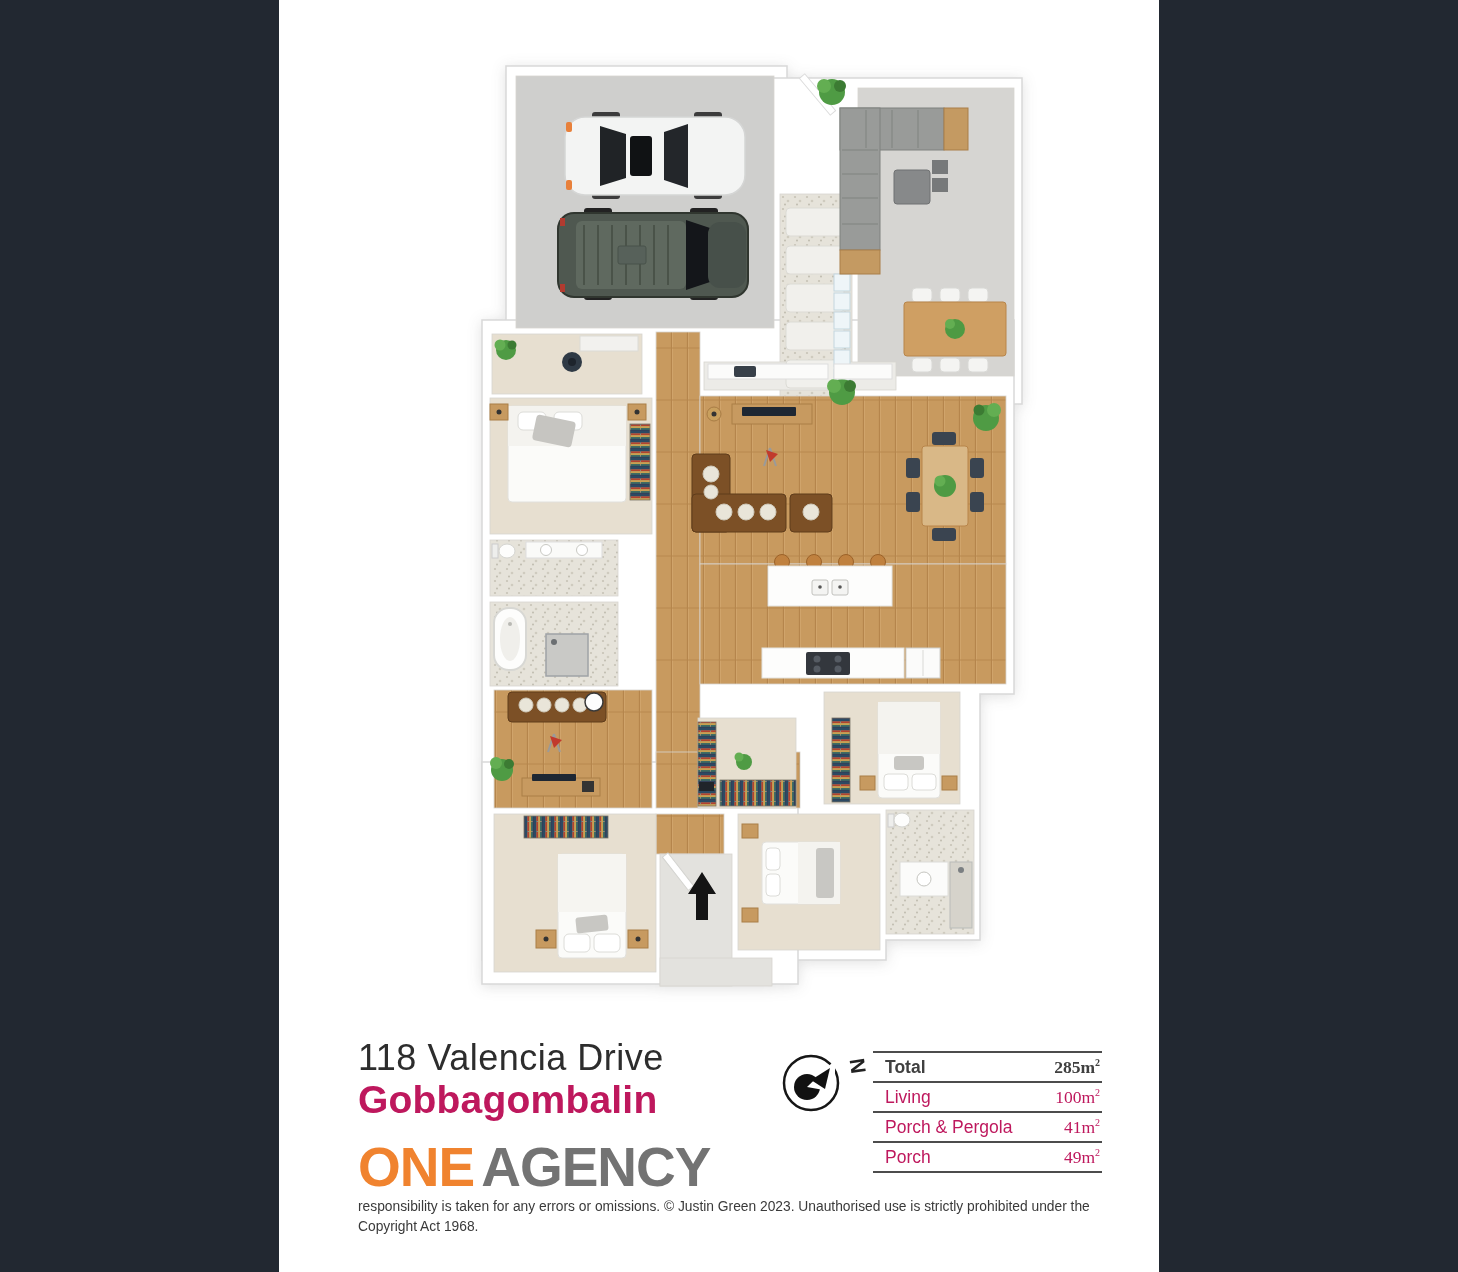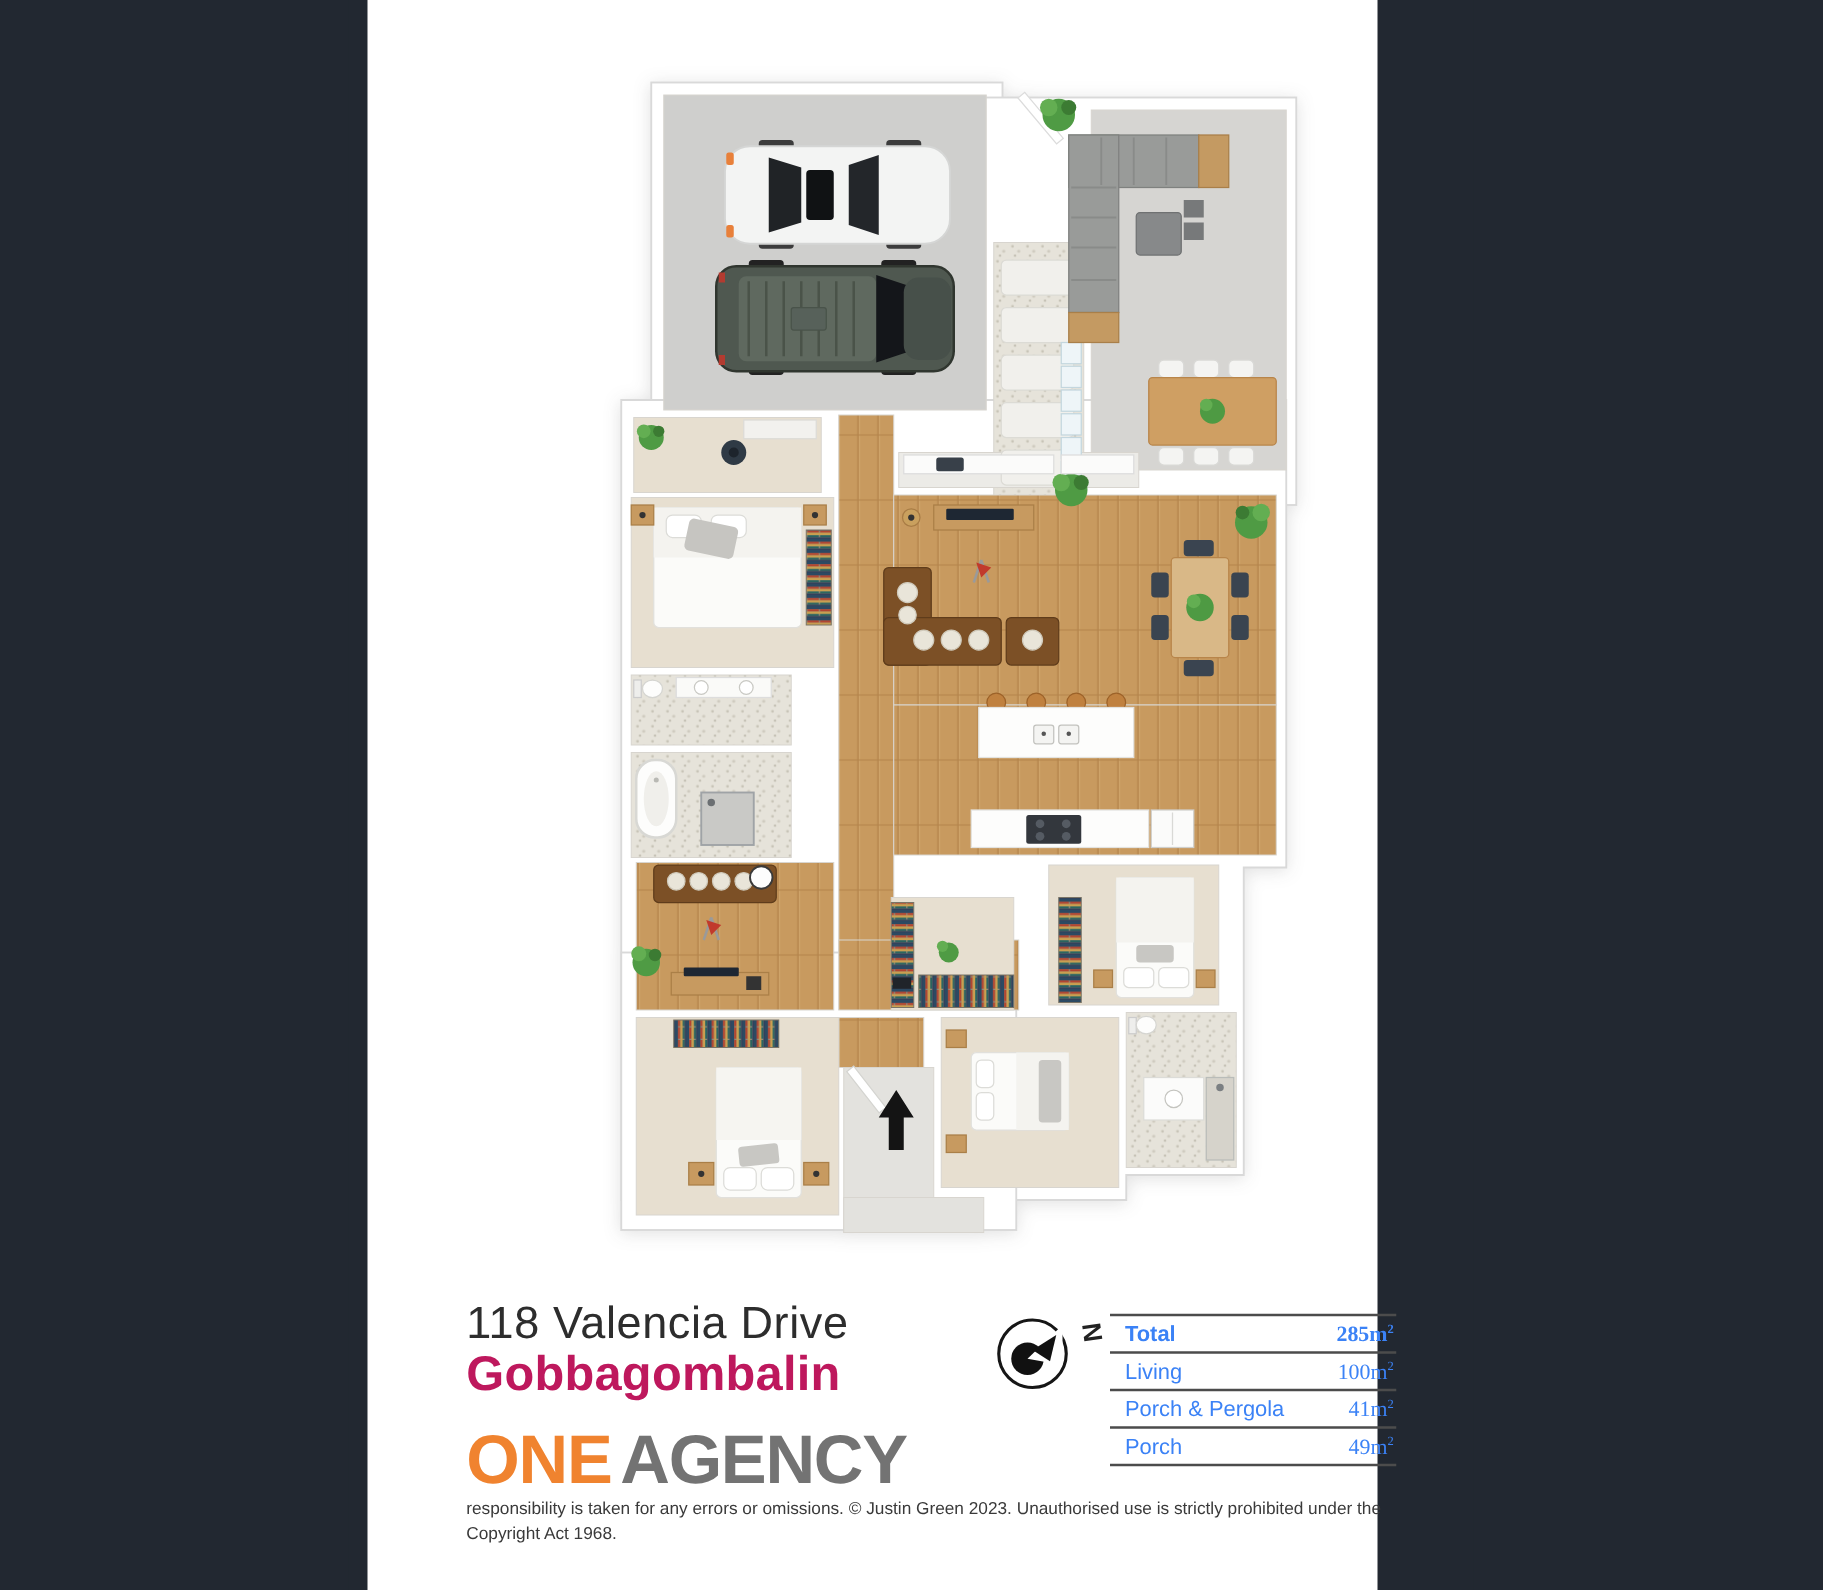--- a/index.html
+++ b/index.html
@@ -1,34 +1,34 @@
 <!DOCTYPE html>
 <html><head>
 <meta charset="utf-8">
 <style>
   html,body{margin:0;padding:0;background:#222831;}
   *{box-sizing:border-box;}
   .canvas{position:relative;width:1458px;height:1272px;background:#222831;overflow:hidden;
           font-family:"Liberation Sans", sans-serif;}
-  .page{position:absolute;left:294px;top:0;width:808px;height:1272px;background:#ffffff;}
+  .page{position:absolute;left:279px;top:0;width:880px;height:1272px;background:#ffffff;}
   .plan{position:absolute;left:201px;top:62px;filter:drop-shadow(0 2px 7px rgba(40,40,40,.14));}
   .footer-address{position:absolute;left:79px;top:1038px;}
   .addr1{font-size:36px;font-weight:400;color:#2d2d2d;letter-spacing:.5px;line-height:40px;}
   .addr2{font-size:39px;font-weight:700;color:#be185d;letter-spacing:.2px;line-height:44px;}
   .logo{margin-top:18px;font-size:55px;line-height:55px;letter-spacing:-1px;}
   .logo .one{color:#f0832f;font-weight:800;text-align:right;}
   .logo .agency{color:#737373;font-weight:600;margin-left:7px;}
   .compass{position:absolute;left:498px;top:1048px;}
   .north-label{position:absolute;left:571px;top:1054px;font-size:21px;color:#222;
                transform:rotate(82deg);font-weight:600;}
   .area-table{position:absolute;left:594px;top:1051px;width:229px;border-bottom:2px solid #4c4c4c;
               font-size:17.5px;}
   .area-table .row{display:flex;justify-content:space-between;align-items:center;height:30px;
-              border-top:2px solid #4c4c4c;color:#3b82f6;}
-  .area-table .row:first-child{font-weight:700;color:#3b82f6;}
+              border-top:2px solid #4c4c4c;color:#be185d;}
+  .area-table .row:first-child{font-weight:700;color:#404040;}
   .area-table .lbl{padding-left:12px;}
   .area-table .val{padding-right:2px;font-family:Liberation Serif, serif;}
   .area-table sup{font-size:10px;}
   .disclaimer{position:absolute;left:79px;top:1197px;width:748px;font-size:13.8px;
               line-height:20px;color:#3a3a3a;}
   .sidebar{position:absolute;top:0;width:279px;height:1272px;background:#222831;}
   .sidebar.left{left:0;} .sidebar.right{left:1179px;}
 </style>
 </head>
 <body>

